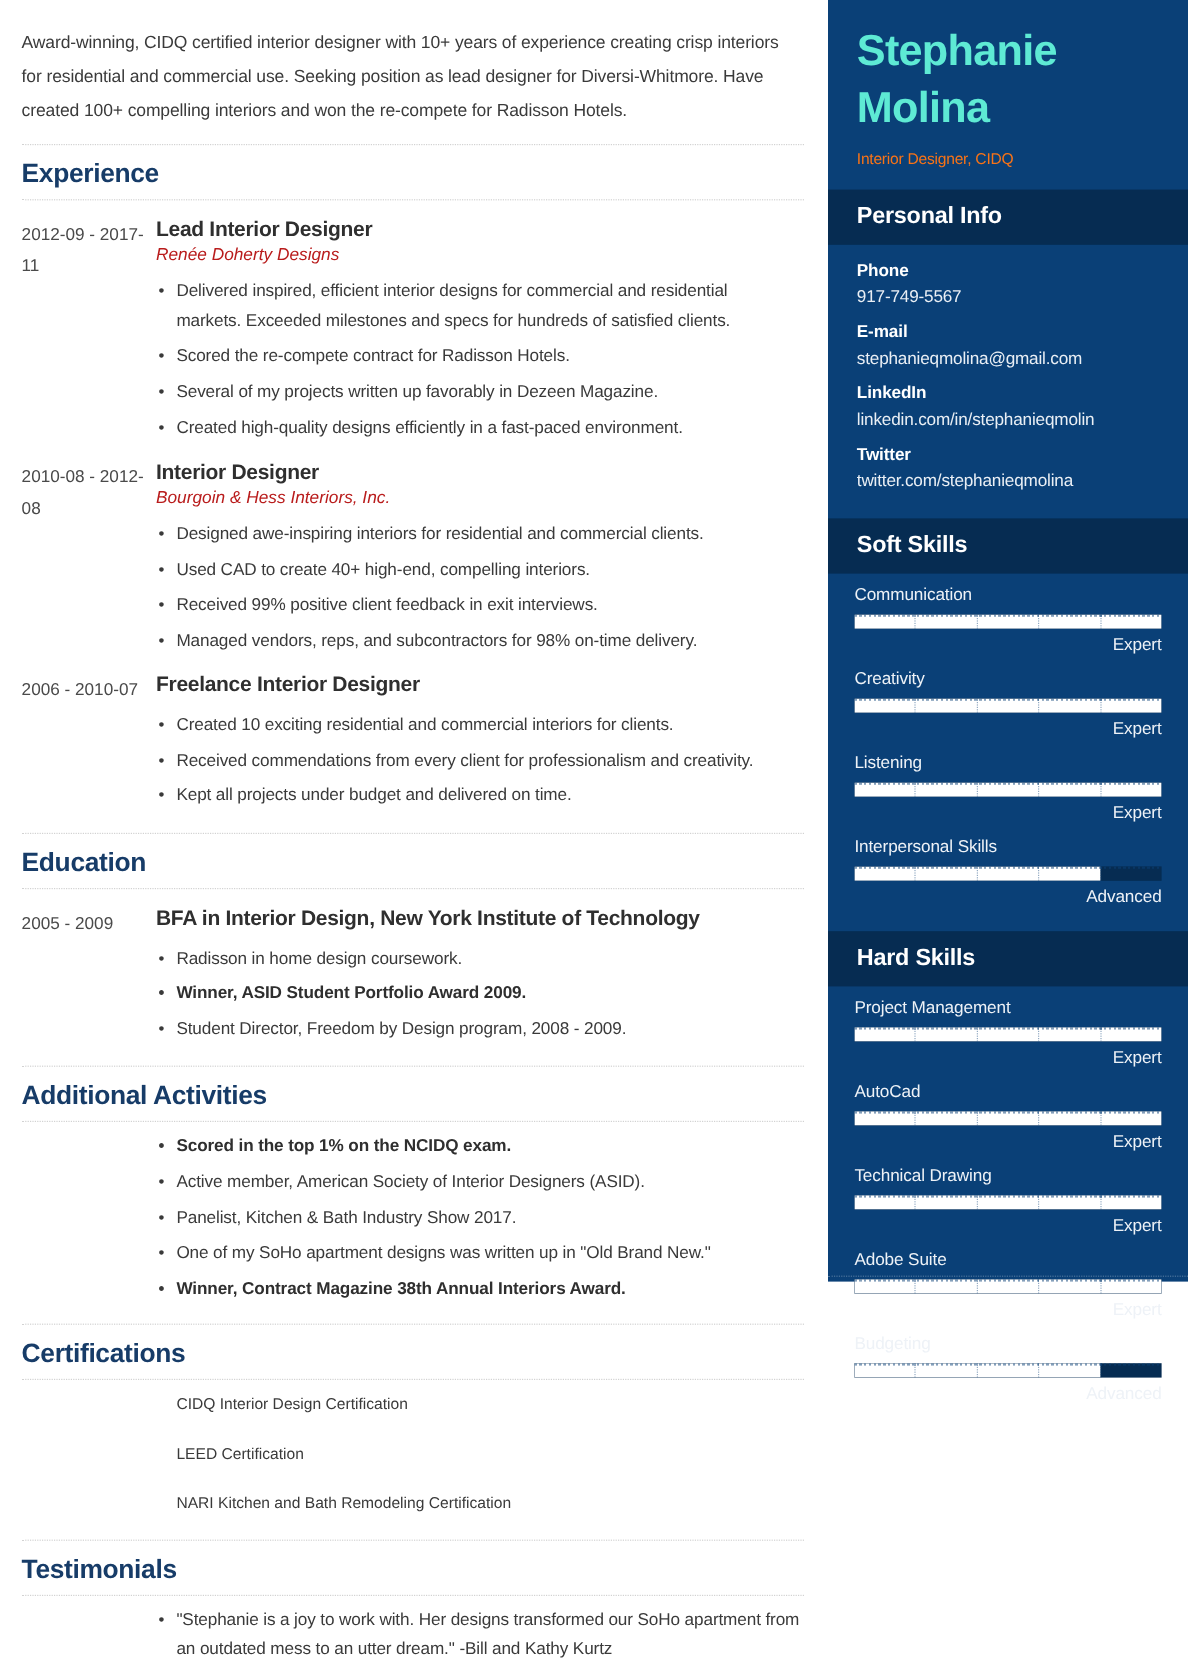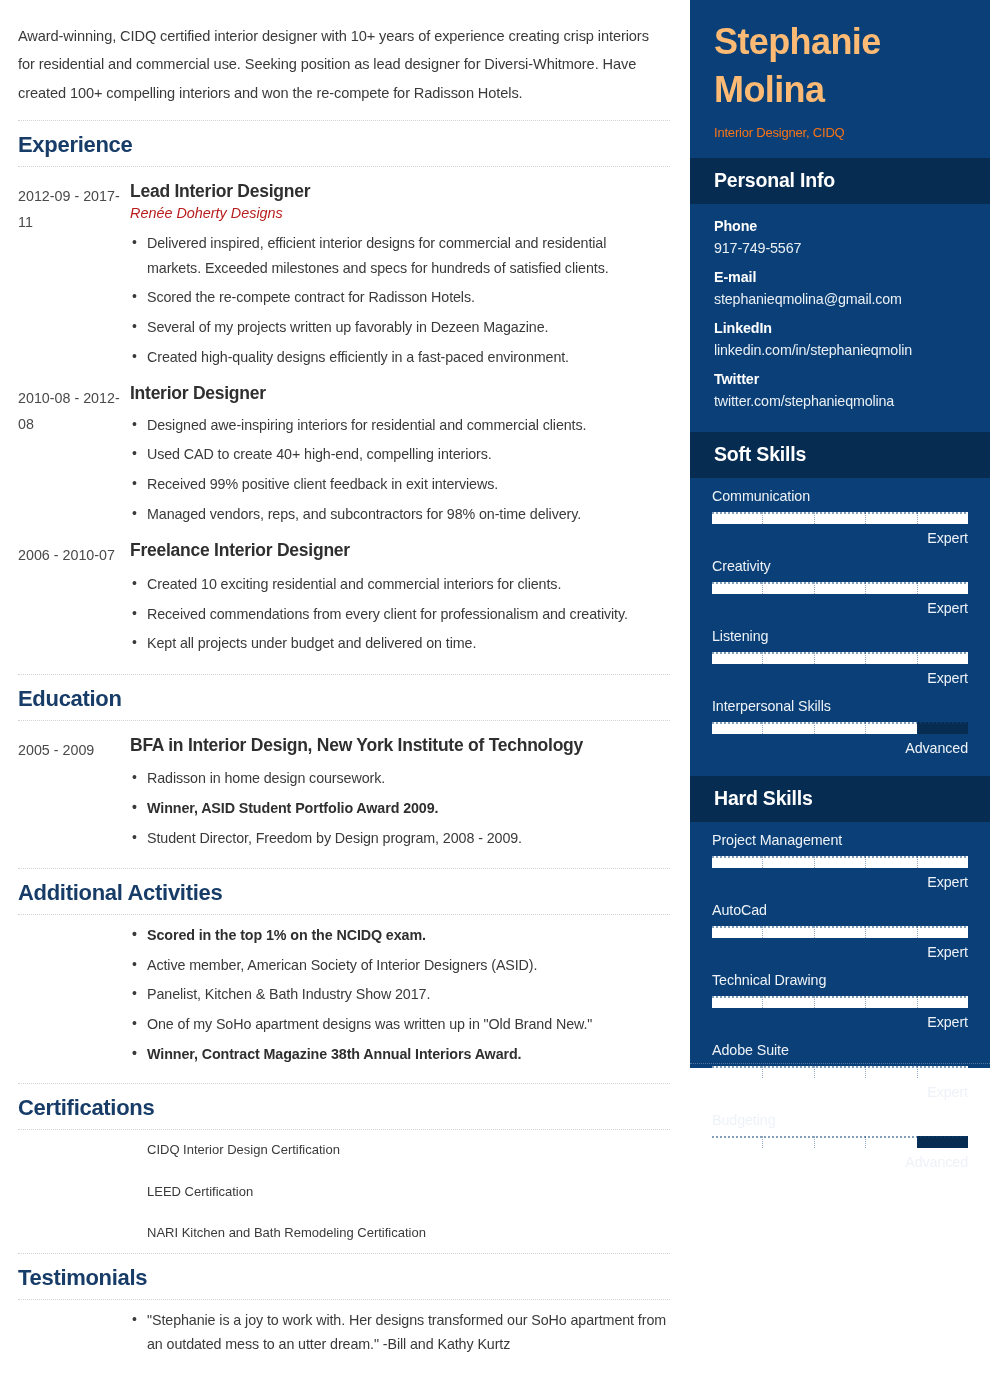--- a/index.html
+++ b/index.html
@@ -110,39 +110,39 @@
   .indented { padding-left: 112px; margin-top: 8px; }
 
   .plain-list { padding-left: 112px; margin-top: 10px; }
   .plain-list .plain-item {
     font-size: 13px;
     color: #3a3a3a;
     line-height: 1.5;
     margin-bottom: 22px;
     padding-left: 17px;
   }
-  .plain-list .plain-item:last-child { margin-bottom: 10px; }
+  .plain-list .plain-item:last-child { margin-bottom: 20px; }
 
   
   .sidebar {
     width: 300px;
     flex: 0 0 300px;
     background: #0a4077;
     color: #ffffff;
     position: relative;
   }
 
   .sb-header { padding: 18px 24px 18px 24px; }
 
   .sb-name {
     font-size: 36px;
     font-weight: bold;
     line-height: 1.33;
     letter-spacing: -0.6px;
-    color: #fdba74;
+    color: #5eead4;
   }
   .sb-subtitle {
     font-size: 13px;
     color: #f97316;
     margin-top: 11px;
     letter-spacing: -0.2px;
   }
 
   .sb-band {
     background: #062c52;
@@ -253,20 +253,21 @@
             <li>Several of my projects written up favorably in Dezeen Magazine.</li>
             <li>Created high-quality designs efficiently in a fast-paced environment.</li>
           </ul>
         </div>
       </div>
 
       <div class="entry">
         <div class="entry-dates">2010-08 - 2012-08</div>
         <div class="entry-body">
           <div class="entry-role">Interior Designer</div>
+          <div class="entry-company">Bourgoin &amp; Hess Interiors, Inc.</div>
           <ul class="bullets">
             <li>Designed awe-inspiring interiors for residential and commercial clients.</li>
             <li>Used CAD to create 40+ high-end, compelling interiors.</li>
             <li>Received 99% positive client feedback in exit interviews.</li>
             <li>Managed vendors, reps, and subcontractors for 98% on-time delivery.</li>
           </ul>
         </div>
       </div>
 
       <div class="entry">

